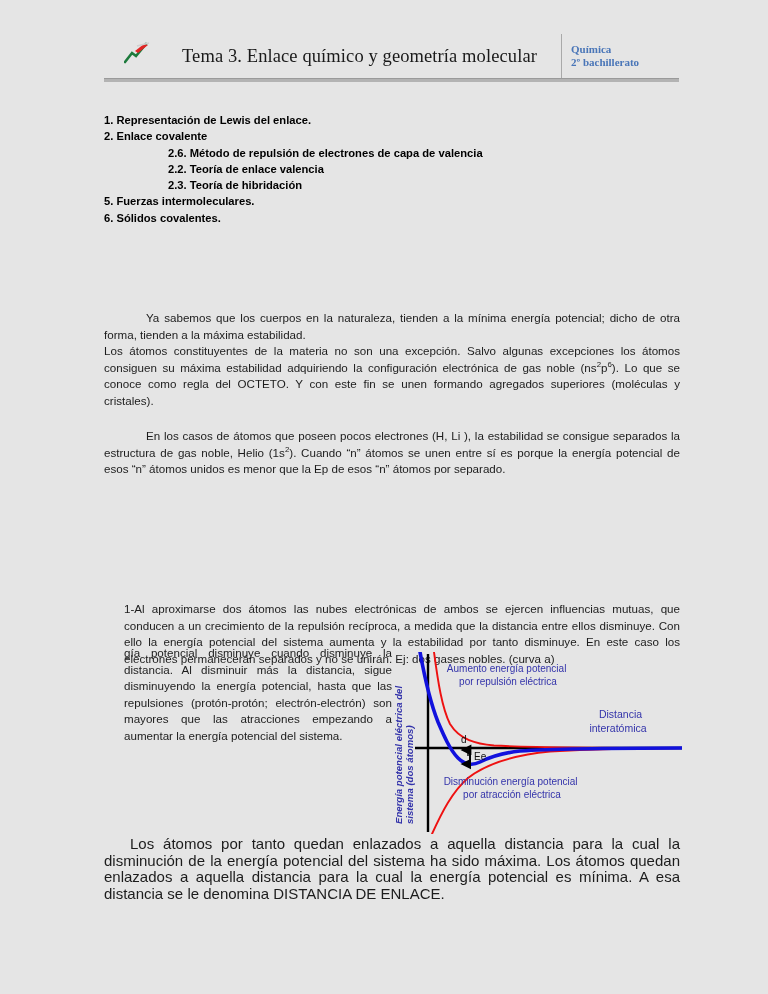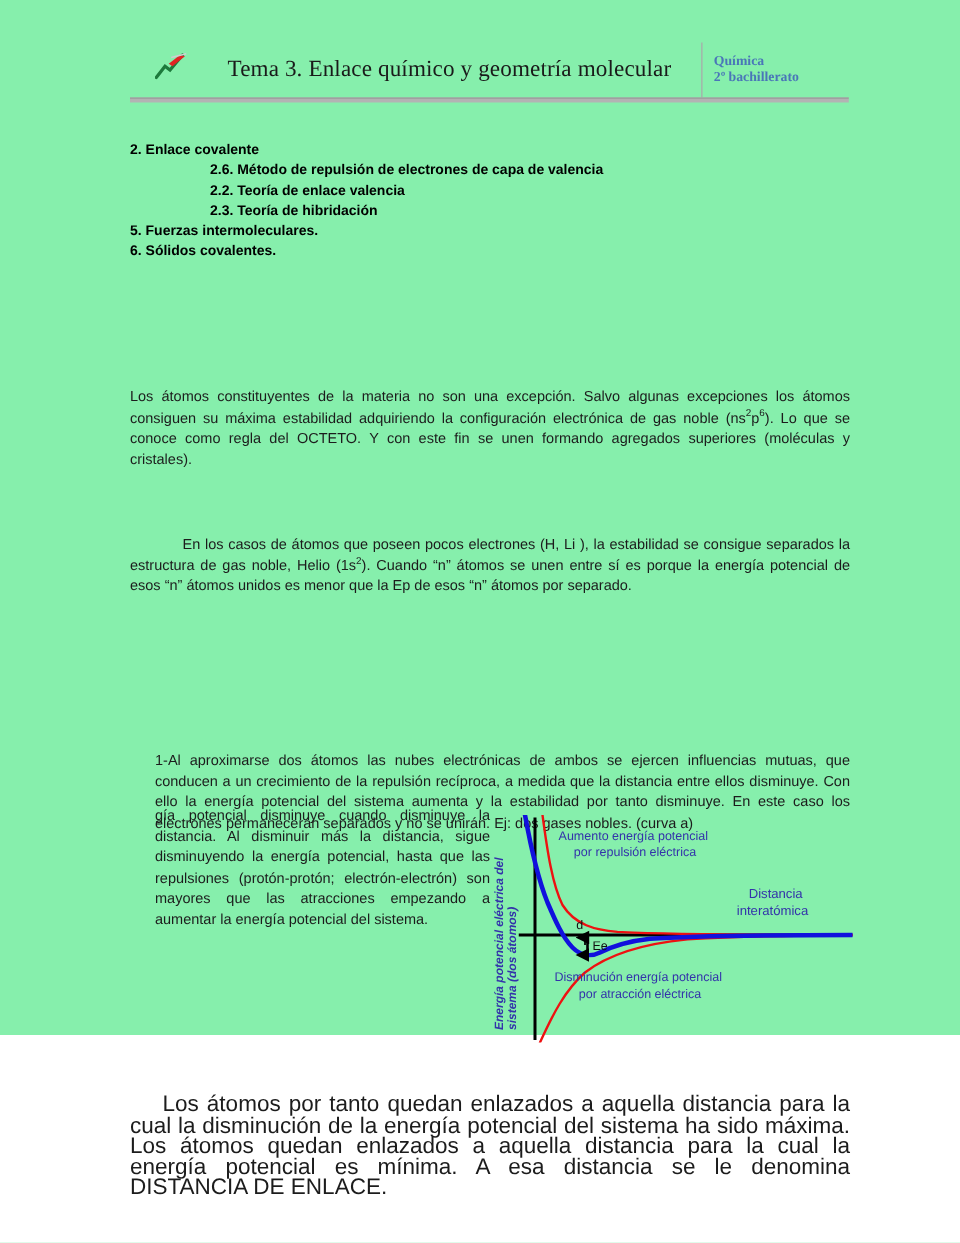--- a/index.html
+++ b/index.html
@@ -14,22 +14,22 @@
     position: relative;
     font-family: "Liberation Sans", sans-serif;
     color: #1a1a1a;
     overflow: hidden;
   }
 
   .page {
     position: absolute;
     left: 0; top: 0;
     width: 768px;
-    height: 828px;
-    background: #86efac;
+    height: 994px;
+    background: #e5e5e5;
   }
 
   
   .header {
     position: absolute;
     left: 104px;
     top: 32px;
     width: 575px;
     height: 48px;
     display: flex;
@@ -131,23 +131,23 @@
     font-size: 11.6px;
     line-height: 16.6px;
     text-align: justify;
     color: #1c1c1c;
   }
   #para5 p { margin: 0; }
 
   #para6 {
     position: absolute;
     left: 104px;
-    top: 875px;
+    top: 836px;
     width: 576px;
-    font-size: 18px;
+    font-size: 15px;
     line-height: 16.6px;
     text-align: justify;
     color: #1c1c1c;
   }
   #para6 p { margin: 0; text-indent: 26px; }
 
   
   .figure {
     position: absolute;
     left: 390px;
@@ -177,29 +177,31 @@
     <div class="header-divider"></div>
 
     <div class="header-course">
       <div>Química</div>
       <div>2º bachillerato</div>
     </div>
   </div>
   <div class="header-rule"></div>
 
   <div class="toc">
+    <div>1. Representación de Lewis del enlace.</div>
     <div>2. Enlace covalente</div>
     <div class="sub">2.6. Método de repulsión de electrones de capa de valencia</div>
     <div class="sub">2.2. Teoría de enlace valencia</div>
     <div class="sub">2.3. Teoría de hibridación</div>
     <div>5. Fuerzas intermoleculares.</div>
     <div>6. Sólidos covalentes.</div>
   </div>
 
   <div class="body-block" id="para1">
+    <p class="ind">Ya sabemos que los cuerpos en la naturaleza, tienden a la mínima energía potencial; dicho de otra forma, tienden  a la máxima estabilidad.</p>
     <p><span>Los átomos constituyentes de la materia no son  una excepción. Salvo algunas excepciones los átomos consiguen su máxima estabilidad adquiriendo la configuración electrónica de gas noble (ns</span><sup>2</sup><span>p</span><sup>6</sup><span>). Lo que se conoce como regla del OCTETO. Y con este fin se unen formando agregados superiores (moléculas y cristales).</span></p>
   </div>
 
   <div class="body-block" id="para2">
     <p class="ind"><span>En los casos de átomos que poseen pocos electrones (H, Li ), la estabilidad se consigue separados la estructura de gas noble, Helio (1s</span><sup>2</sup><span>). Cuando “n” átomos se unen entre sí es porque la energía potencial  de esos “n” átomos unidos es menor que la Ep de esos “n” átomos por separado.</span></p>
   </div>
 
 
   <div class="inset" id="para4">
     <p style="margin:0;">1-Al aproximarse dos átomos las nubes electrónicas de ambos se ejercen influencias mutuas, que conducen a un crecimiento de la repulsión recíproca, a medida que la distancia entre ellos disminuye. Con ello la energía potencial del sistema aumenta y la estabilidad por tanto disminuye. En este caso los electrones permanecerán separados y no se unirán. Ej: dos gases nobles. (curva a)</p>

